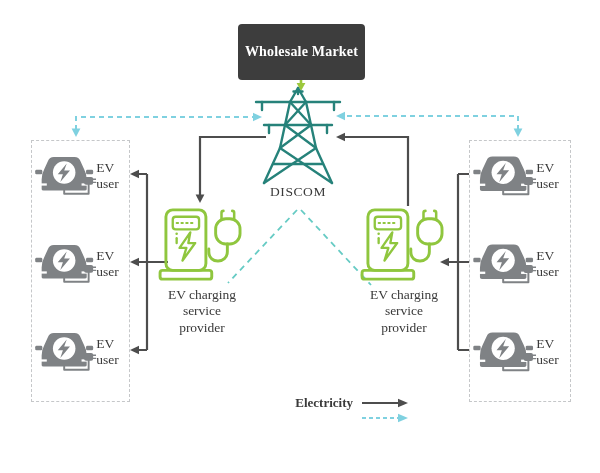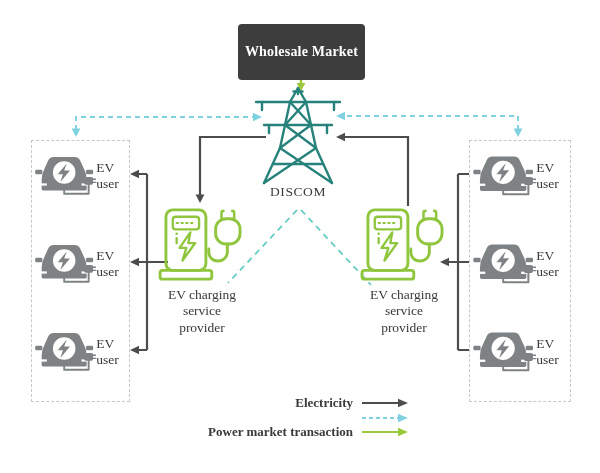--- a/index.html
+++ b/index.html
@@ -204,22 +204,15 @@
         <line x1="0" y1="5" x2="36" y2="5" stroke="#4d4d4d" stroke-width="2.2"></line>
         <polygon points="46,5 36,.8 36,9.2" fill="#4d4d4d"></polygon>
       </svg>
     </div>
     <div class="legend-row">
       <svg width="46" height="10" viewBox="0 0 46 10">
         <line x1="0" y1="5" x2="36" y2="5" stroke="#7fd1e0" stroke-width="2" stroke-dasharray="4 3"></line>
         <polygon points="46,5 36,.8 36,9.2" fill="#7fd1e0"></polygon>
       </svg>
     </div>
-    <div class="legend-row">
-      <span>Power market transaction</span>
-      <svg width="46" height="10" viewBox="0 0 46 10">
-        <line x1="0" y1="5" x2="36" y2="5" stroke="#9cc83c" stroke-width="2.2"></line>
-        <polygon points="46,5 36,.8 36,9.2" fill="#9cc83c"></polygon>
-      </svg>
-    </div>
   </div>
 
 </div>
 
 </body></html>

